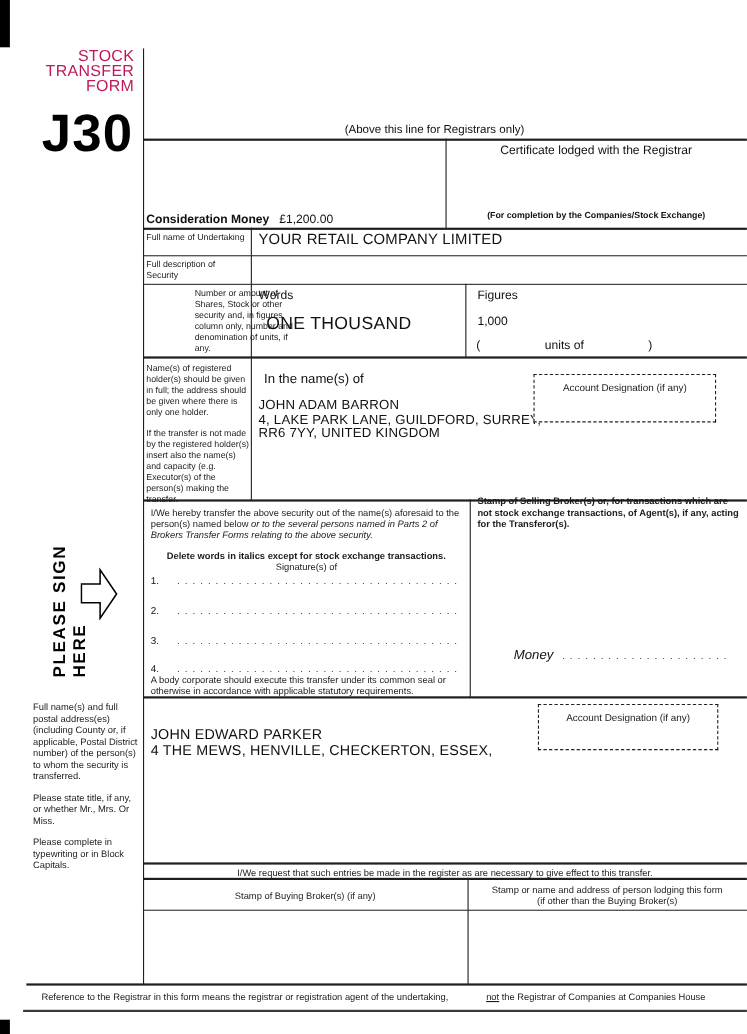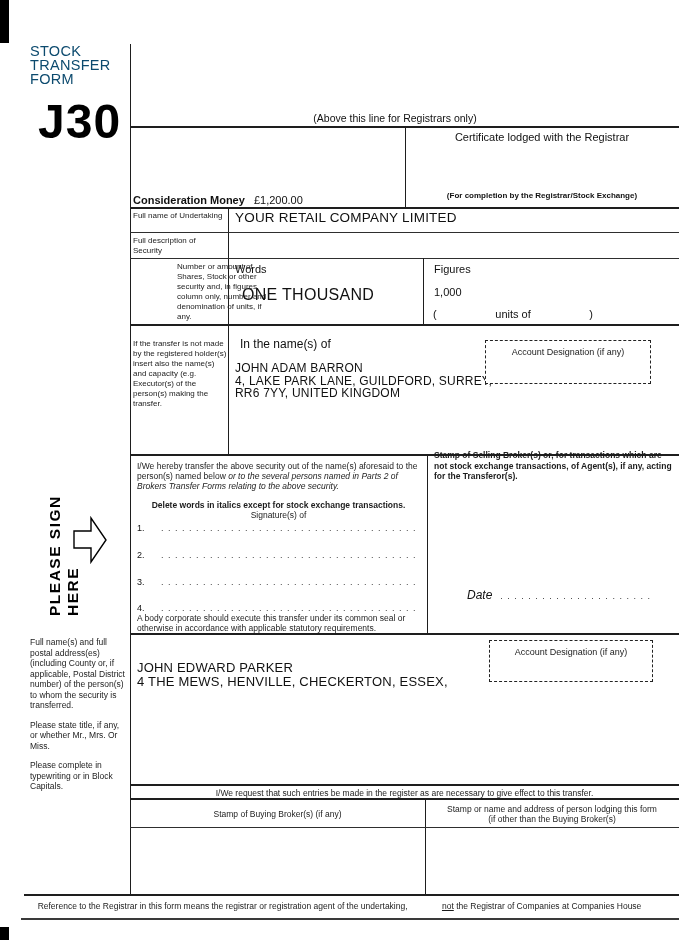--- a/index.html
+++ b/index.html
@@ -19,21 +19,21 @@
   .dotline { overflow:hidden; white-space:nowrap; font-size:9px; letter-spacing:1px; color:#333; }
   .sigrow { position:absolute; left:137px; width:281px; display:flex; align-items:flex-end; }
   .signum { width:24px; font-size:9px; }
   .sigdots { flex:1; }
   .dashedbox { position:absolute; border:1px dashed #222; background:#fff; }
   .dashedbox .dlabel { margin-top:6px; text-align:center; font-size:9px; color:#222; }
   .vertical-text {
     writing-mode:vertical-rl; transform:rotate(180deg);
     font-weight:bold; font-size:15.5px; letter-spacing:1.5px; color:#000;
   }
-  .formtitle { font-size:14.5px; line-height:14px; color:#0c4a6e; letter-spacing:0.3px; }
+  .formtitle { text-align:right; font-size:14.5px; line-height:14px; color:#be185d; letter-spacing:0.3px; }
   .bigcode { font-size:48px; font-weight:bold; letter-spacing:1px; color:#000; }
   .para { font-size:8.5px; line-height:10px; color:#1c1c1c; }
   .instr p { margin-bottom:9px; }
 </style>
 </head>
 <body>
 
 <div id="page">
 
   <div class="corner" style="left:0;top:0;width:9px;height:43px;"></div>
@@ -46,21 +46,21 @@
   </div>
   <div class="abs bigcode" style="left:38px;top:94px;">J30</div>
 
   <div class="vl" style="left:130px;top:44px;height:851px;"></div>
 
   <div class="abs center" style="left:270px;top:112px;width:250px;font-size:10.5px;">(Above this line for Registrars only)</div>
   <div class="hl" style="left:130px;top:126px;width:549px;"></div>
 
   <div class="vl" style="left:405px;top:126px;height:82px;"></div>
   <div class="abs center" style="left:406px;top:131px;width:272px;font-size:11px;">Certificate lodged with the Registrar</div>
-  <div class="abs center bold" style="left:406px;top:191px;width:272px;font-size:8px;">(For completion by the Registrar/Stock Exchange)</div>
+  <div class="abs center bold" style="left:406px;top:191px;width:272px;font-size:8px;">(For completion by the Companies/Stock Exchange)</div>
 
   <div class="abs" style="left:133px;top:194px;font-size:11px;">
     <span class="bold">Consideration Money</span>
     <span style="margin-left:6px;">£1,200.00</span>
   </div>
   <div class="hl" style="left:130px;top:207px;width:549px;"></div>
 
   <div class="vl" style="left:228px;top:207px;height:248px;"></div>
 
   <div class="abs lbl" style="left:133px;top:211px;width:92px;">Full name of Undertaking</div>
@@ -77,20 +77,21 @@
   <div class="abs" style="left:434px;top:263px;font-size:11px;">Figures</div>
   <div class="abs" style="left:434px;top:286px;font-size:11px;">1,000</div>
   <div class="abs" style="left:433px;top:308px;width:160px;display:flex;justify-content:space-between;font-size:11px;">
     <span>(</span>
     <span>units of</span>
     <span>)</span>
   </div>
   <div class="hl" style="left:130px;top:324px;width:549px;"></div>
 
   <div class="abs lbl" style="left:133px;top:330px;width:95px;">
+    <p>Name(s) of registered holder(s) should be given in full; the address should be given where there is only one holder.</p>
     <p style="margin-top:9px;">If the transfer is not made by the registered holder(s) insert also the name(s) and capacity (e.g. Executor(s) of the person(s) making the transfer.</p>
   </div>
   <div class="abs" style="left:240px;top:337px;font-size:12px;">In the name(s) of</div>
   <div class="abs" style="left:235px;top:362px;font-size:12px;line-height:12.5px;letter-spacing:0.2px;">
     <div>JOHN ADAM BARRON</div>
     <div>4, LAKE PARK LANE, GUILDFORD, SURREY,</div>
     <div>RR6 7YY, UNITED KINGDOM</div>
   </div>
   <div class="dashedbox" style="left:485px;top:340px;width:166px;height:44px;">
     <div class="dlabel">Account Designation (if any)</div>
@@ -118,21 +119,21 @@
   </div>
   <div class="sigrow" style="top:603px;">
     <span class="signum">4.</span>
     <span class="dotline sigdots">. . . . . . . . . . . . . . . . . . . . . . . . . . . . . . . . . . . . . . . . . . . . . . . . . . . . . . . . . . . . . . . . . . . . . . . . . . . . . . . . . . . . . . . . . . . . . . . . . . . . . . . . . . . . . . . .</span>
   </div>
 
   <div class="abs para" style="left:137px;top:613px;width:288px;">A body corporate should execute this transfer under its common seal or otherwise in accordance with applicable statutory requirements.</div>
 
   <div class="abs para bold" style="left:434px;top:450px;width:238px;line-height:10.5px;">Stamp of Selling Broker(s) or, for transactions which are not stock exchange transactions, of Agent(s), if any, acting for the Transferor(s).</div>
   <div class="abs" style="left:467px;top:588px;display:flex;align-items:baseline;">
-    <span class="italic" style="font-size:12px;">Date</span>
+    <span class="italic" style="font-size:12px;">Money</span>
     <span class="dotline" style="width:150px;margin-left:8px;">. . . . . . . . . . . . . . . . . . . . . . . . . . . . . . . . . . . . . . . . . . . . . . . . . . . . . . . . . . . . . . . . . . . . . . . . . . . . . . . . . . . . . . . . . . . . . . . . . . . . . . . . . . . . . . . .</span>
   </div>
   <div class="hl" style="left:130px;top:633px;width:549px;"></div>
 
   <div class="abs" style="left:137px;top:661px;font-size:13px;line-height:13.5px;letter-spacing:0.2px;">
     <div>JOHN EDWARD PARKER</div>
     <div>4 THE MEWS, HENVILLE, CHECKERTON, ESSEX,</div>
   </div>
   <div class="dashedbox" style="left:489px;top:640px;width:164px;height:42px;">
     <div class="dlabel">Account Designation (if any)</div>

